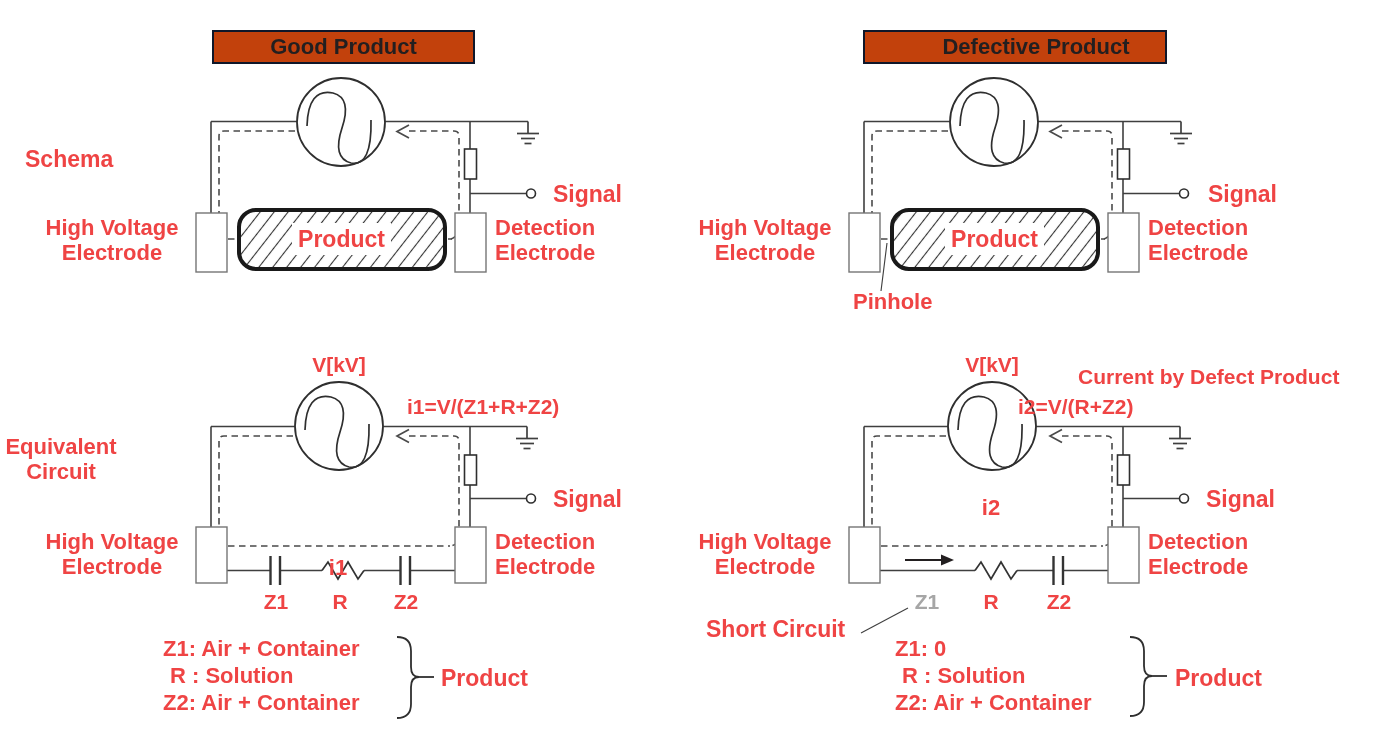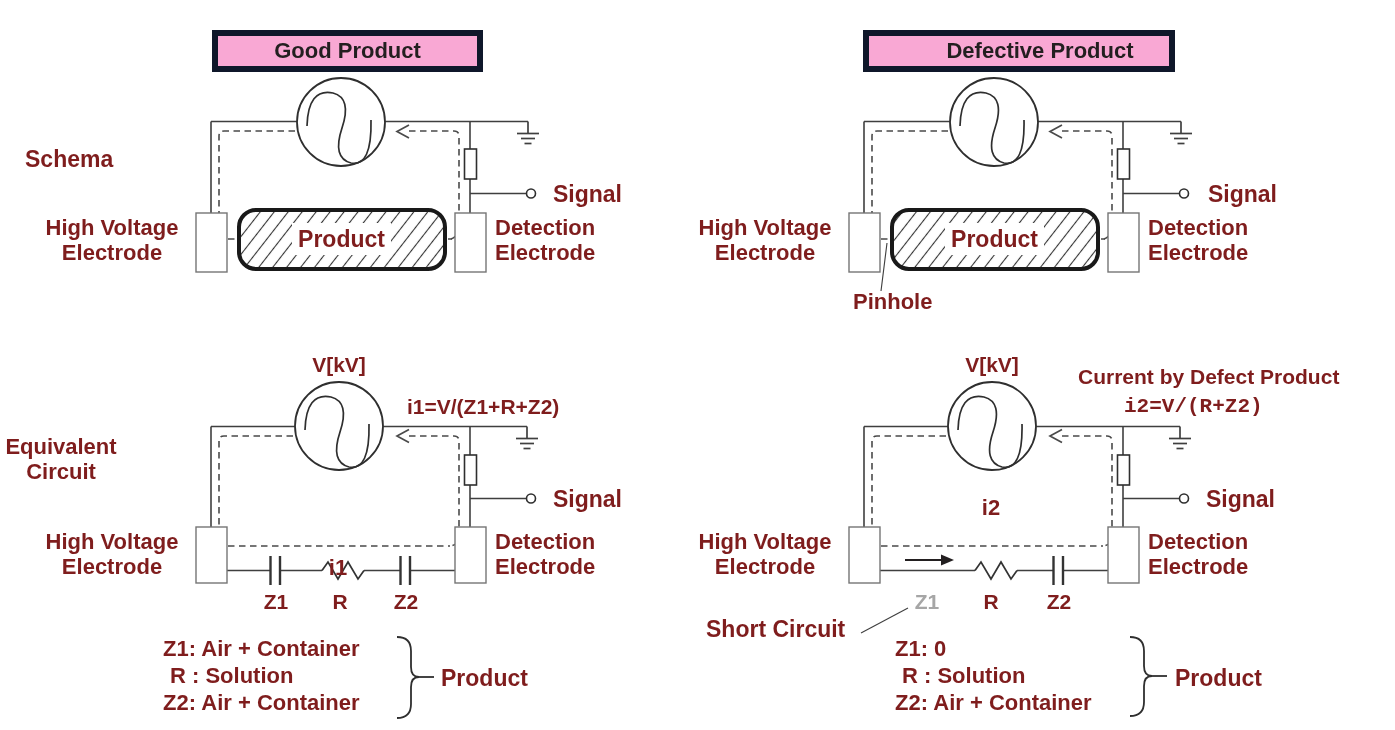--- a/index.html
+++ b/index.html
@@ -1,24 +1,24 @@
 <!DOCTYPE html>
 <html><head>
 <meta charset="utf-8">
 <style>
   html,body{margin:0;padding:0;background:#ffffff;}
   #canvas{position:relative;width:1395px;height:730px;background:#fff;overflow:hidden;
           font-family:"Liberation Sans","DejaVu Sans",sans-serif;}
   svg{position:absolute;left:0;top:0;}
-  .t{position:absolute;font-weight:bold;color:#7f1d1d;white-space:pre-line;line-height:1.12;}
+  .t{position:absolute;font-weight:bold;color:#ef4444;white-space:pre-line;line-height:1.12;}
   .ctr{text-align:center;}
   .f21{font-size:21px;}
   .f22{font-size:22px;}
   .f23{font-size:23px;}
-  .titlebox{position:absolute;border:6px solid #0f172a;background:#f9a8d4;text-align:center;
+  .titlebox{position:absolute;border:2px solid #0f172a;background:#c2410c;text-align:center;
             font-weight:bold;color:#231f20;font-size:22px;}
   .muted{color:#a6a6a6;}
   .lh25{line-height:25px;}
 </style>
 </head>
 <body>
 
 <div id="canvas">
 
 <svg width="1395" height="730" viewBox="0 0 1395 730">
@@ -198,21 +198,21 @@
 <div class="t f21 ctr" style="left:251px;top:590px;width:50px;">Z1</div>
 <div class="t f21 ctr" style="left:315px;top:590px;width:50px;">R</div>
 <div class="t f21 ctr" style="left:381px;top:590px;width:50px;">Z2</div>
 <div class="t f22" style="left:163px;top:637px;">Z1: Air + Container</div>
 <div class="t f22" style="left:170px;top:664px;">R : Solution</div>
 <div class="t f22" style="left:163px;top:691px;">Z2: Air + Container</div>
 <div class="t f23" style="left:441px;top:666px;">Product</div>
 
 <div class="t f21 ctr" style="left:942px;top:353px;width:100px;">V[kV]</div>
 <div class="t f21" style="left:1078px;top:365px;">Current by Defect Product</div>
-<div class="t f21" style="left:1124px;top:395px;font-family:Liberation Mono, monospace;">i2=V/(R+Z2)</div>
+<div class="t f21" style="left:1018px;top:395px;">i2=V/(R+Z2)</div>
 <div class="t f23" style="left:1206px;top:487px;">Signal</div>
 <div class="t f22 ctr lh25" style="left:685px;top:529px;width:160px;">High Voltage
 Electrode</div>
 <div class="t f22 lh25" style="left:1148px;top:529px;">Detection
 Electrode</div>
 <div class="t f22 ctr" style="left:966px;top:496px;width:50px;">i2</div>
 <div class="t f21 ctr muted" style="left:902px;top:590px;width:50px;">Z1</div>
 <div class="t f21 ctr" style="left:966px;top:590px;width:50px;">R</div>
 <div class="t f21 ctr" style="left:1034px;top:590px;width:50px;">Z2</div>
 <div class="t f23" style="left:706px;top:617px;">Short Circuit</div>

